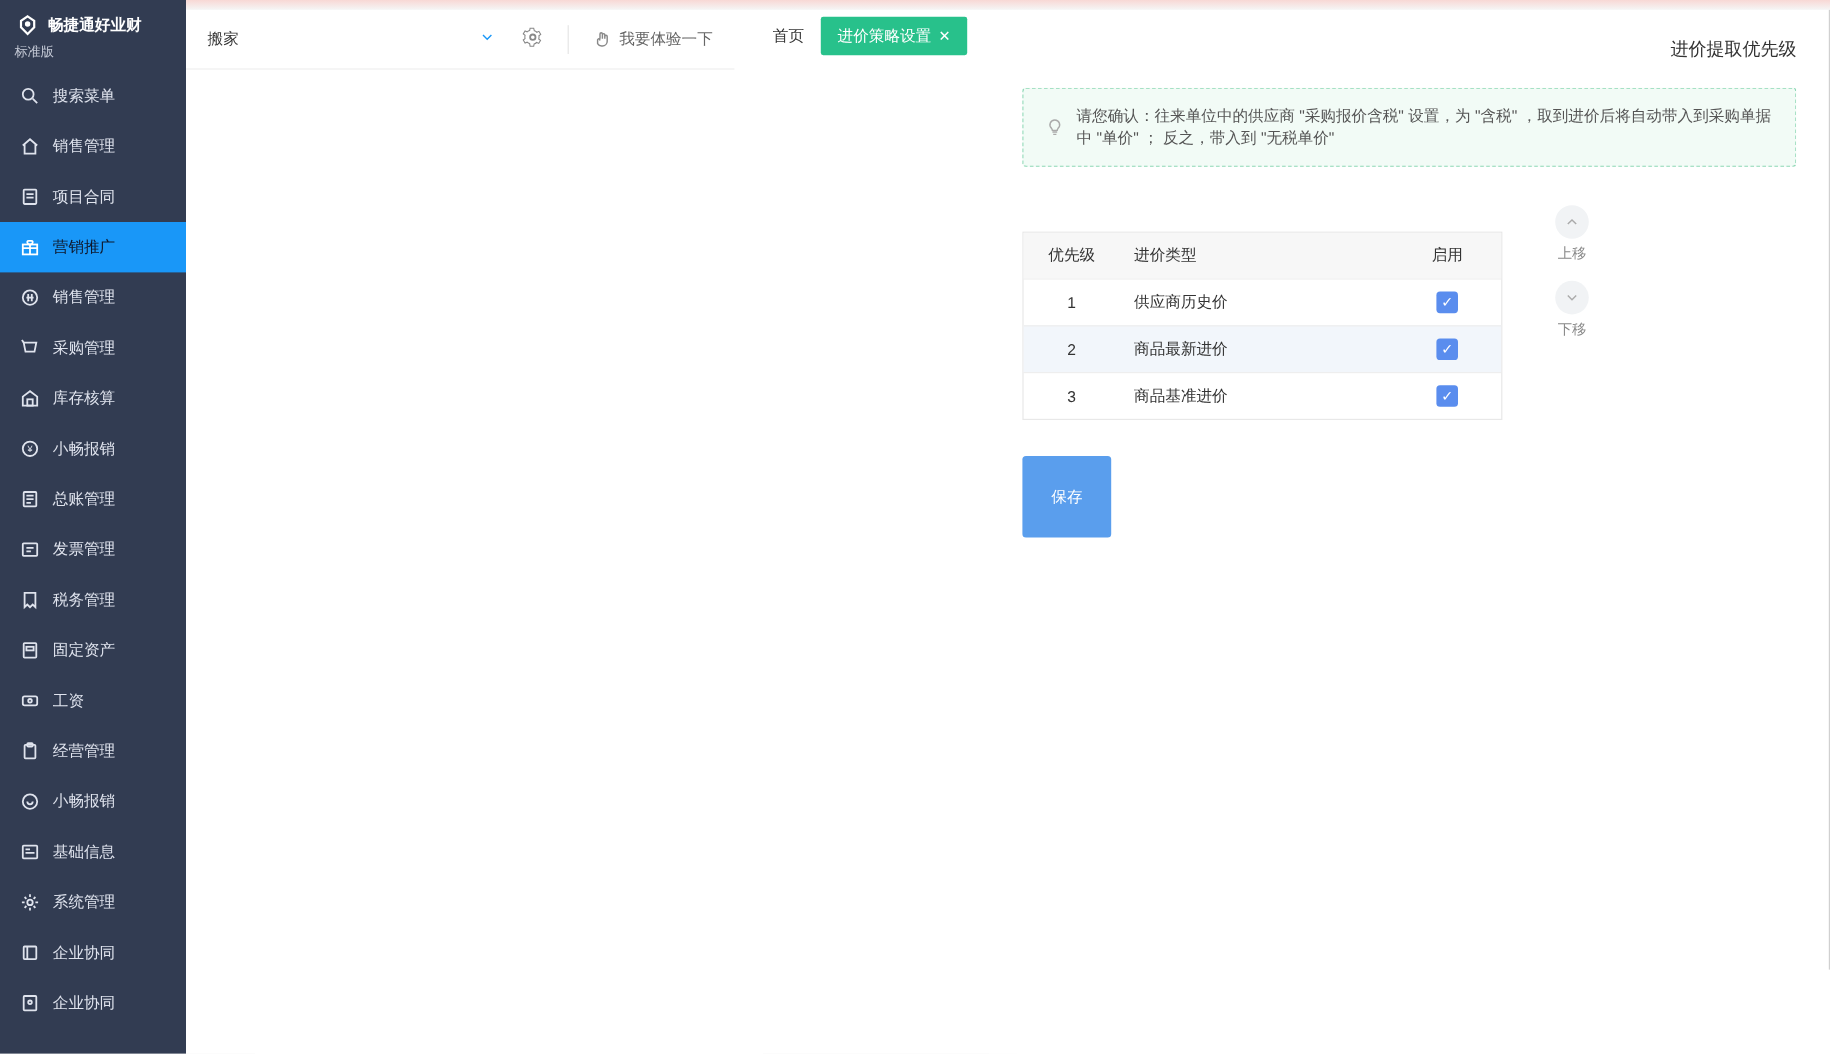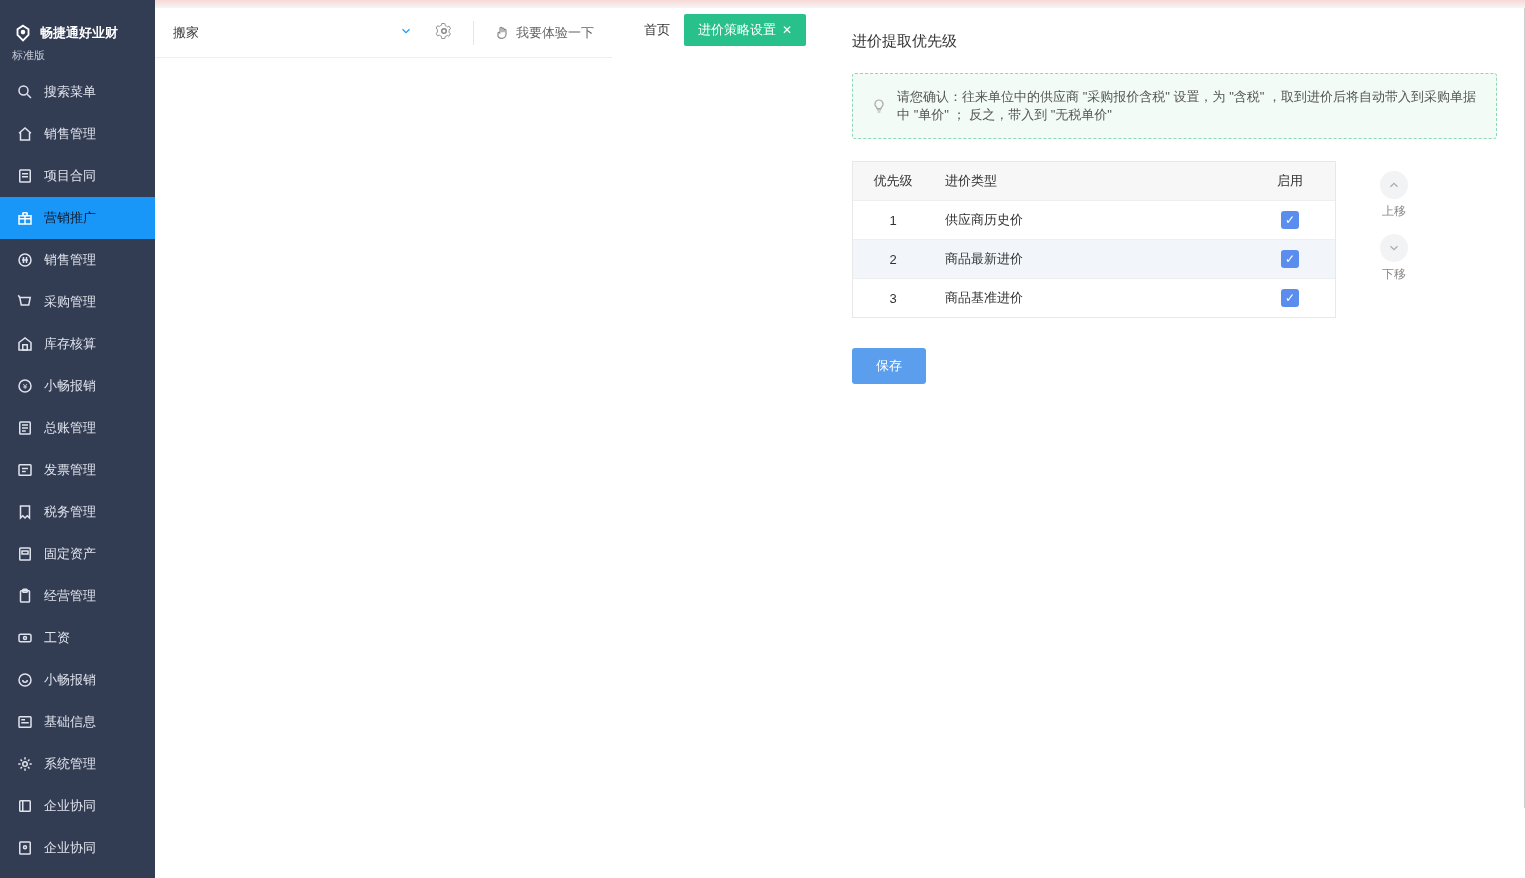--- a/index.html
+++ b/index.html
@@ -1,21 +1,21 @@
 <!DOCTYPE html>
 <html><head>
   <meta charset="utf-8">
   <style>
     * { margin: 0; padding: 0; box-sizing: border-box; }
     body { font-family: "Microsoft YaHei", Arial, sans-serif; font-size: 13px; color: #333; background: #f0f0f0; overflow: hidden; }
     .app { display: flex; height: 878px; width: 1525px; position: relative; }
     .top-gradient { position: absolute; top: 0; left: 0; right: 0; height: 8px; background: linear-gradient(to bottom, #f8d8d5, #f5f5f5); z-index: 5; }
     
     .sidebar { width: 155px; background: #323c52; color: #fff; display: flex; flex-direction: column; height: 100%; z-index: 10; position: relative; }
-    .brand { display: flex; align-items: center; padding: 10px 12px 4px; margin-top: 12px; }
+    .brand { display: flex; align-items: center; padding: 10px 12px 4px; }
     .brand-icon { width: 22px; height: 22px; display: flex; align-items: center; justify-content: center; }
     .brand-text { font-size: 13px; font-weight: bold; margin-left: 6px; color: #fff; }
     .brand-sub { font-size: 11px; color: #c5cad6; padding: 0 0 8px 12px; }
     .menu { list-style: none; }
     .menu li { display: flex; align-items: center; padding: 12px 16px; cursor: pointer; color: #dfe3ed; font-size: 13px; }
     .menu li.active { background: #1997f8; color: #0f172a; }
     .menu li .mi-icon { width: 18px; height: 18px; display: flex; align-items: center; justify-content: center; margin-right: 10px; flex-shrink: 0; }
     .menu li .mi-icon svg { width: 18px; height: 18px; }
     
     .main { flex: 1; display: flex; flex-direction: row; background: #fff; margin-top: 8px; }
@@ -27,41 +27,41 @@
     .divider { width: 1px; height: 24px; background: #e5e5e5; margin: 0 20px; }
     .trial { display: flex; align-items: center; color: #666; cursor: pointer; }
     .trial .t-icon { margin-right: 6px; display:flex; }
     
     .tabs { display: flex; align-items: center; padding: 0 18px; height: 44px; background: #fff; }
     .tab { padding: 0 14px; height: 32px; display: flex; align-items: center; cursor: pointer; font-size: 13px; }
     .tab.active { background: #28c18b; color: #fff; border-radius: 2px; }
     .tab .close { margin-left: 6px; font-size: 12px; }
     
     .content { flex: 1; padding: 24px 28px; background: #fff; overflow: auto; }
-    .page-title { font-size: 15px; font-weight: 500; margin-bottom: 22px; color: #333; }
+    .page-title { font-size: 15px; font-weight: 500; margin-bottom: 22px; color: #333; text-align: right; }
     
     .alert { border: 1px dashed #8dd8b5; background: #f2fbf6; border-radius: 3px; padding: 14px 18px; margin-bottom: 22px; display: flex; align-items: center; color: #555; font-size: 13px; }
     .alert .bulb { margin-right: 10px; color: #999; display:flex; }
     
     .tbl-section { display: flex; align-items: flex-start; }
-    .tbl { border: 1px solid #e8e8e8; width: 484px; }
+    .tbl { border: 1px solid #e8e8e8; width: 400px; margin-top: 32px; }
     .tbl-head { display: flex; background: #f7f7f7; }
     .tbl-head .th, .tbl-row .td { padding: 10px 12px; font-size: 13px; }
     .col-p { width: 80px; text-align: center; }
     .col-t { flex: 1; }
     .col-e { width: 90px; text-align: center; }
     .tbl-row { display: flex; border-top: 1px solid #eee; align-items:center; }
     .tbl-row.sel { background: #f2f6fb; }
     .chk { width: 18px; height: 18px; border-radius: 3px; background: #5a8dee; display: inline-flex; align-items: center; justify-content: center; color: #fff; font-size: 12px; }
     
     .move-col { margin-left: 44px; display: flex; flex-direction: column; align-items: center; padding-top: 10px; }
     .mv-btn { width: 28px; height: 28px; border-radius: 50%; background: #f1f3f5; display: flex; align-items: center; justify-content: center; cursor: pointer; color: #aaa; font-size:14px; }
     .mv-label { font-size: 12px; color: #888; margin: 4px 0 14px; }
     
-    .save-btn { margin-top: 30px; background: #5a9eed; color: #fff; border: none; padding: 9px 24px; border-radius: 3px; cursor: pointer; font-size: 13px; }
+    .save-btn { margin-top: 30px; background: #5a9eed; color: #fff; border: none; padding: 25px 24px; border-radius: 3px; cursor: pointer; font-size: 13px; }
     
     .r-border { position: absolute; right: 0; top: 8px; bottom: 70px; width: 1px; background: #d0d0d0; }
   </style>
 </head>
 <body>
 
 <div class="app">
   <div class="top-gradient"></div>
   <div class="r-border"></div>
 
@@ -185,34 +185,34 @@
             <svg viewBox="0 0 24 24" stroke="#dfe3ed" stroke-width="2" fill="none">
               <rect x="5" y="4" width="14" height="16" rx="1"></rect>
               <rect x="8" y="8" width="8" height="4"></rect>
             </svg>
           </span>
           <span>固定资产</span>
         </li>
       <li>
           <span class="mi-icon">
             <svg viewBox="0 0 24 24" stroke="#dfe3ed" stroke-width="2" fill="none">
+              <rect x="4" y="7" width="16" height="10" rx="2"></rect>
+              <circle cx="12" cy="12" r="2"></circle>
+            </svg>
+          </span>
+          <span>工资</span>
+        </li>
+      <li>
+          <span class="mi-icon">
+            <svg viewBox="0 0 24 24" stroke="#dfe3ed" stroke-width="2" fill="none">
               <rect x="6" y="5" width="12" height="15" rx="1"></rect>
               <rect x="9" y="3" width="6" height="4" rx="1"></rect>
             </svg>
           </span>
           <span>经营管理</span>
-        </li>
-      <li>
-          <span class="mi-icon">
-            <svg viewBox="0 0 24 24" stroke="#dfe3ed" stroke-width="2" fill="none">
-              <rect x="4" y="7" width="16" height="10" rx="2"></rect>
-              <circle cx="12" cy="12" r="2"></circle>
-            </svg>
-          </span>
-          <span>工资</span>
         </li>
       <li>
           <span class="mi-icon">
             <svg viewBox="0 0 24 24" stroke="#dfe3ed" stroke-width="2" fill="none">
               <circle cx="12" cy="12" r="8"></circle>
               <path d="M9 12 A3 3 0 0 0 15 12"></path>
             </svg>
           </span>
           <span>小畅报销</span>
         </li>

